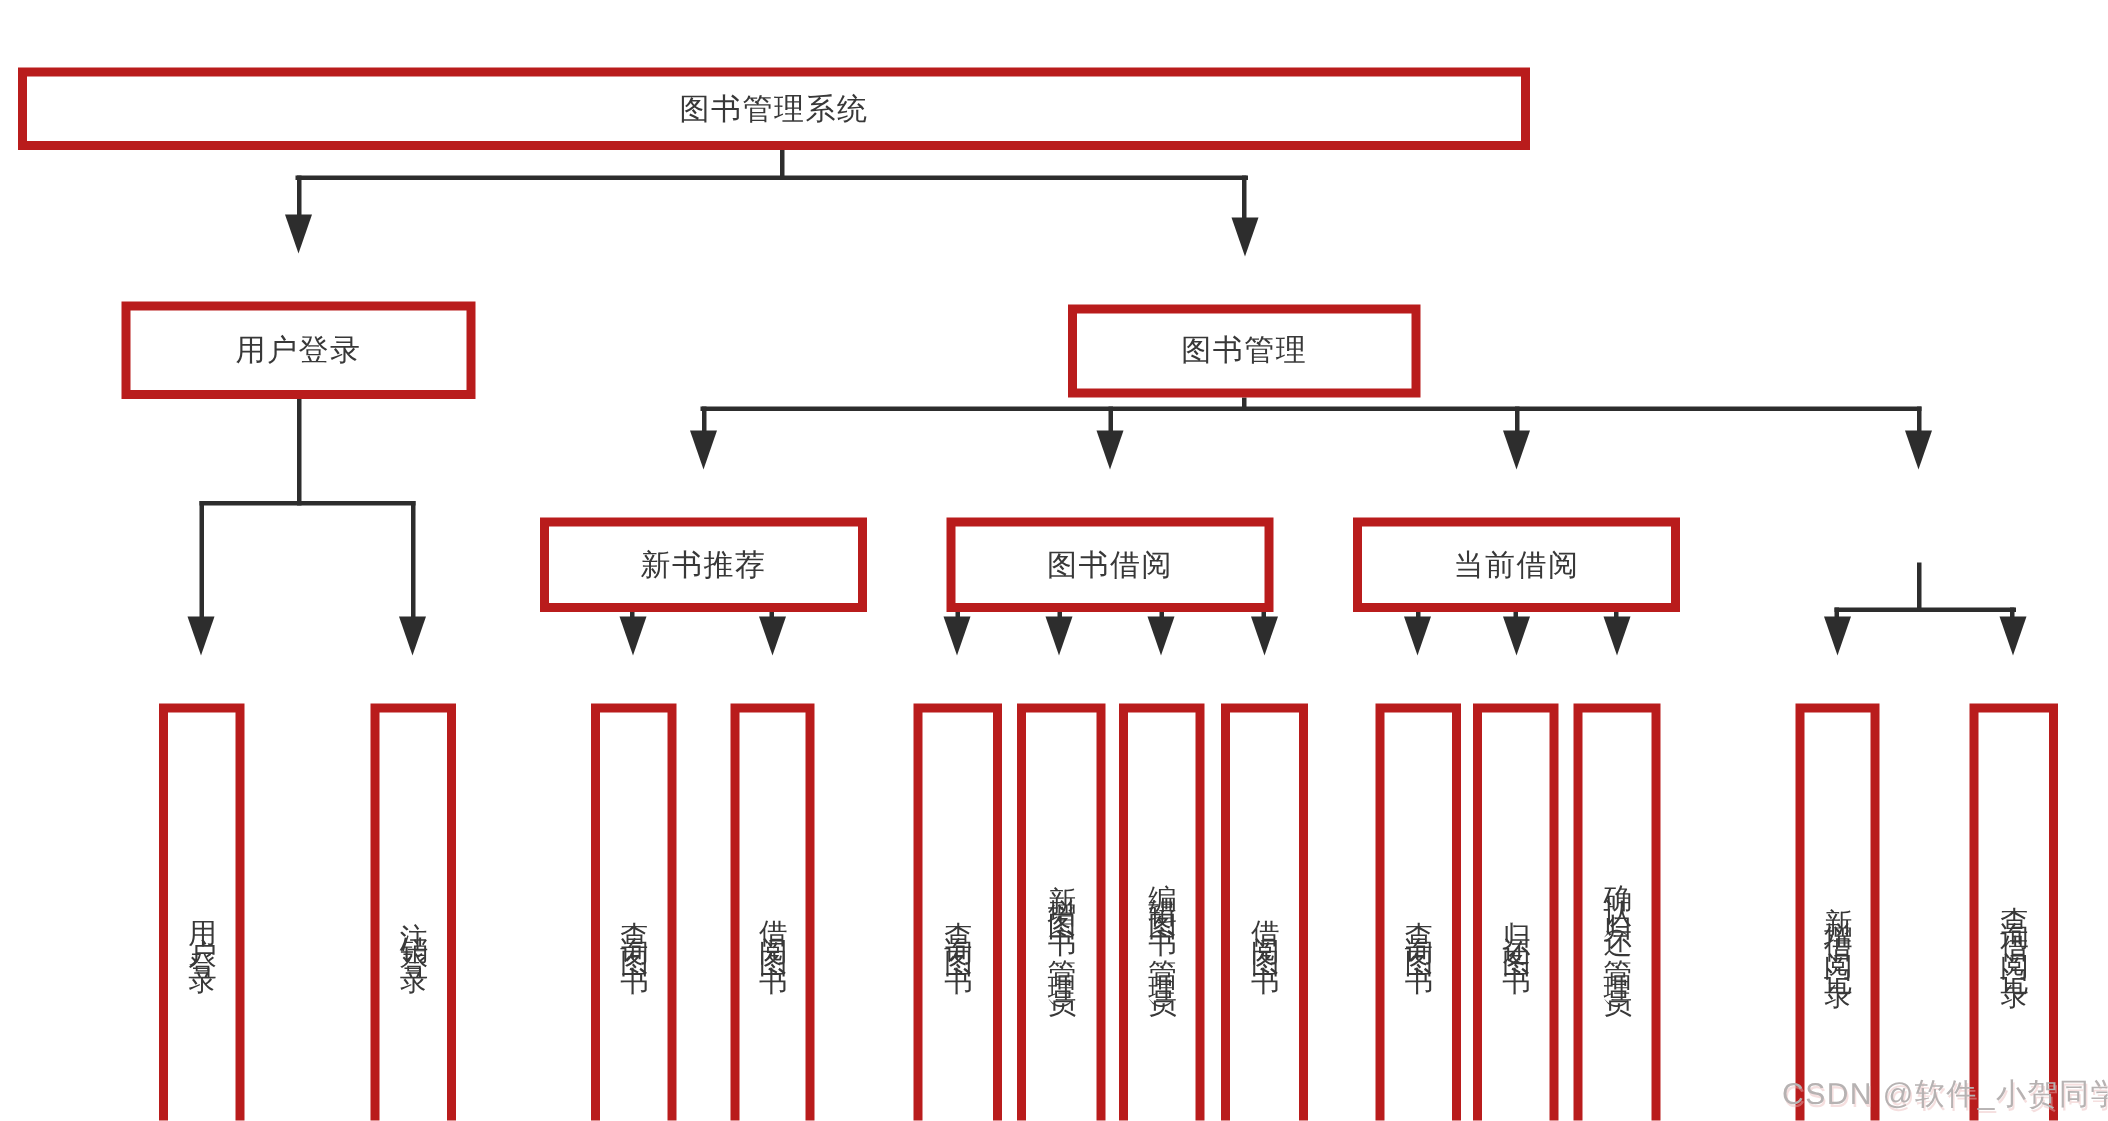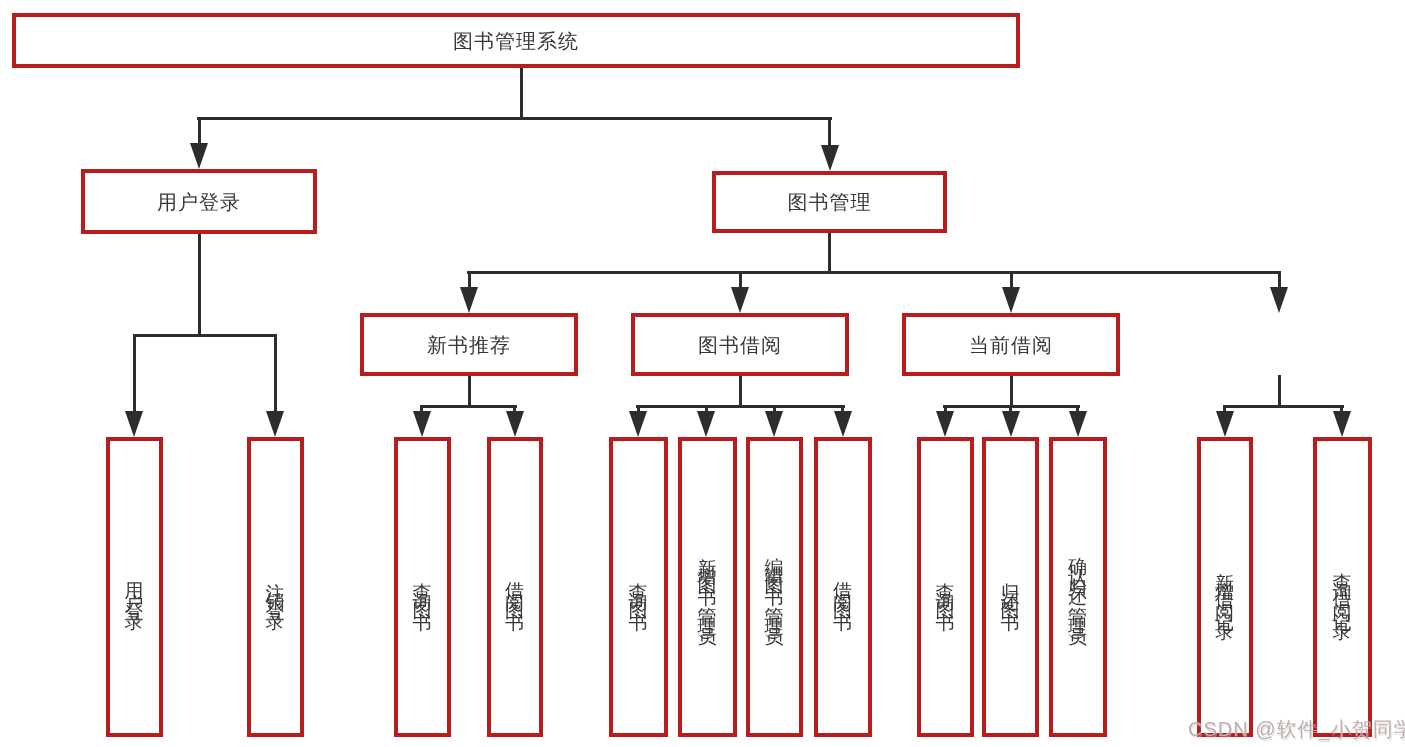--- a/index.html
+++ b/index.html
@@ -1,21 +1,21 @@
 <!DOCTYPE html>
 <html><head>
 <meta charset="utf-8">
 <style>
   html,body{margin:0;padding:0;background:#ffffff;}
   body{width:1405px;height:747px;overflow:hidden;font-family:"Liberation Sans",sans-serif;}
   .canvas{position:relative;width:1405px;height:747px;background:#ffffff;}
   .box{
     position:absolute;box-sizing:border-box;background:#ffffff;
-    border:4px solid #b91c1c;display:flex;align-items:center;justify-content:center;
-    font-size:20px;color:#383838;letter-spacing:1px;line-height:1;text-align:center;
+    border:6px solid #b91c1c;display:flex;align-items:center;justify-content:center;
+    font-size:20px;color:#383838;letter-spacing:1px;line-height:1;text-align:center;margin-top:32px;
   }
   .vbox{
     writing-mode:vertical-rl;text-orientation:mixed;
     font-size:19px;letter-spacing:10px;
   }
   .ln{position:absolute;background:#2d2d2d;}
   .arr{
     position:absolute;width:0;height:0;
     border-left:9px solid transparent;border-right:9px solid transparent;
     border-top:26px solid #2d2d2d;

